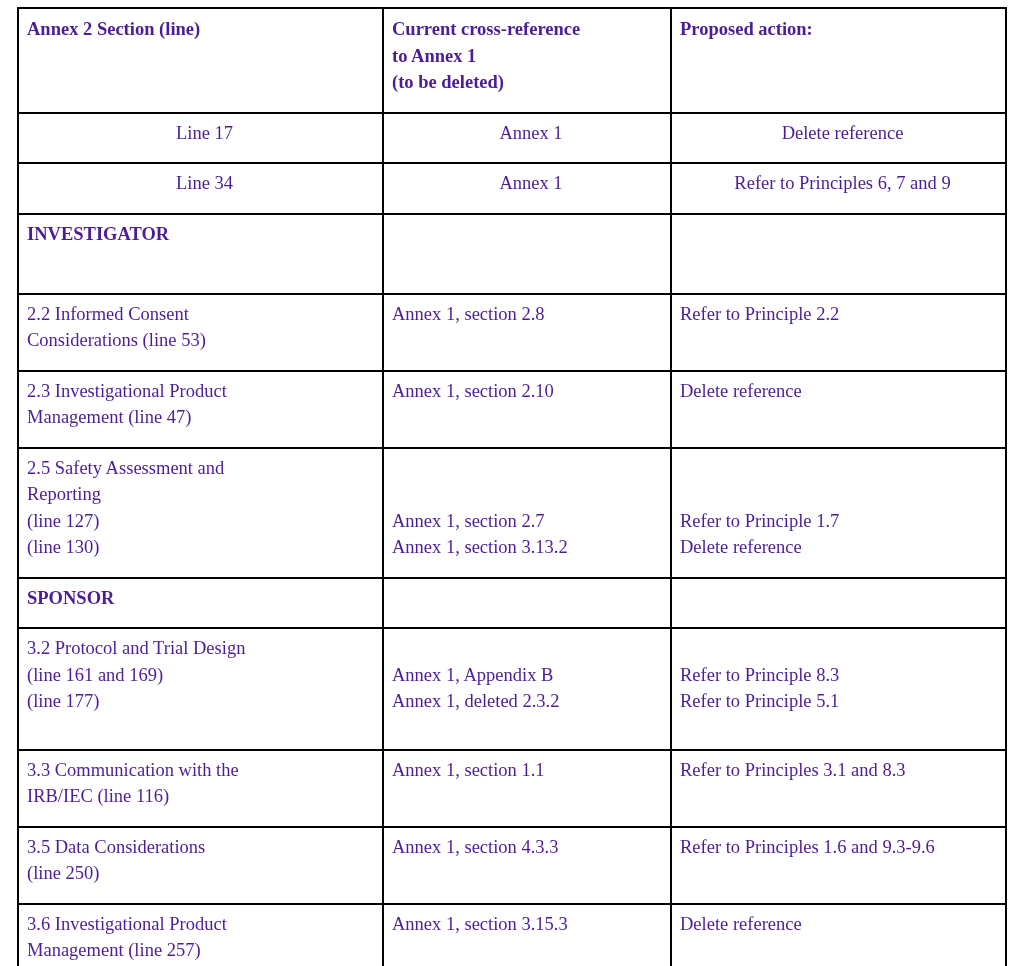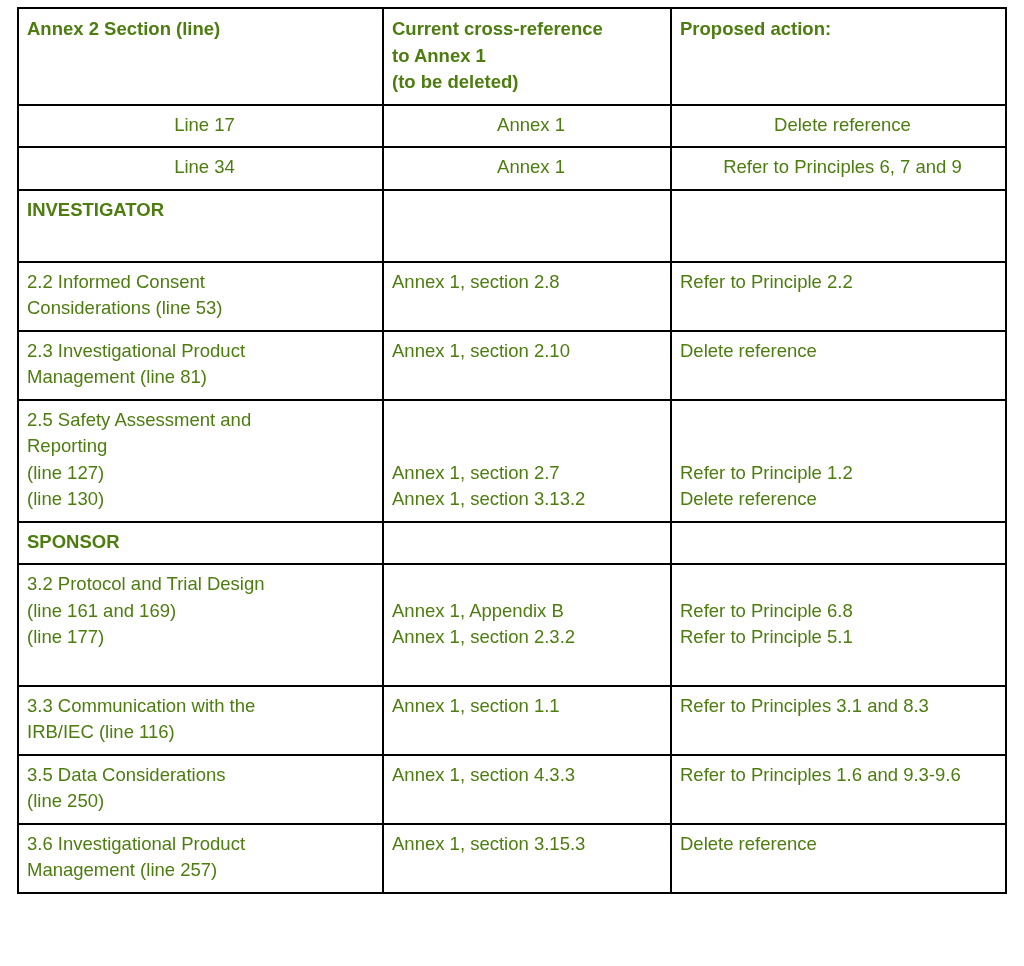--- a/index.html
+++ b/index.html
@@ -25,25 +25,26 @@
     left: 17px;
     top: 7px;
     width: 988px;
     border-collapse: collapse;
     table-layout: fixed;
     background: #ffffff;
   }
   table.xref-table td {
     border: 2px solid #000000;
     vertical-align: top;
-    padding: 6px 0 8px 8px;
+    padding: 6px 0 16px 8px;
     font-size: 18.5px;
     line-height: 26.5px;
-    color: #4d7c0f;
+    color: #4c1d95;
     font-weight: 400;
+    font-family: Liberation Serif, serif;
   }
   col.c1 { width: 365px; }
   col.c2 { width: 288px; }
   col.c3 { width: 335px; }
 
   
   tr.header-row td {
     font-weight: bold;
     font-size: 18.5px;
     line-height: 26.5px;
@@ -126,21 +127,21 @@
           <td>
             <span class="cellline">Annex 1, section 2.8</span>
           </td>
           <td>
             <span class="cellline">Refer to Principle 2.2</span>
           </td>
         </tr>
         <tr class="row-2line">
           <td>
             <span class="cellline">2.3 Investigational Product</span>
-            <span class="cellline">Management (line 81)</span>
+            <span class="cellline">Management (line 47)</span>
           </td>
           <td>
             <span class="cellline">Annex 1, section 2.10</span>
           </td>
           <td>
             <span class="cellline">Delete reference</span>
           </td>
         </tr>
         <tr class="row-2line">
           <td>
@@ -151,45 +152,45 @@
           </td>
           <td>
             <span class="spacer"></span>
             <span class="spacer"></span>
             <span class="cellline">Annex 1, section 2.7</span>
             <span class="cellline">Annex 1, section 3.13.2</span>
           </td>
           <td>
             <span class="spacer"></span>
             <span class="spacer"></span>
-            <span class="cellline">Refer to Principle 1.2</span>
+            <span class="cellline">Refer to Principle 1.7</span>
             <span class="cellline">Delete reference</span>
           </td>
         </tr>
         <tr class="section-row section-short">
           <td style="font-weight: bold;">
             <span class="cellline">SPONSOR</span>
           </td>
           <td></td>
           <td></td>
         </tr>
         <tr class="row-2line">
           <td style="padding-bottom: 34px;">
             <span class="cellline">3.2 Protocol and Trial Design</span>
             <span class="cellline">(line 161 and 169)</span>
             <span class="cellline">(line 177)</span>
           </td>
           <td>
             <span class="spacer"></span>
             <span class="cellline">Annex 1, Appendix B</span>
-            <span class="cellline">Annex 1, section 2.3.2</span>
-          </td>
-          <td>
-            <span class="spacer"></span>
-            <span class="cellline">Refer to Principle 6.8</span>
+            <span class="cellline">Annex 1, deleted 2.3.2</span>
+          </td>
+          <td>
+            <span class="spacer"></span>
+            <span class="cellline">Refer to Principle 8.3</span>
             <span class="cellline">Refer to Principle 5.1</span>
           </td>
         </tr>
         <tr class="row-2line">
           <td>
             <span class="cellline">3.3 Communication with the</span>
             <span class="cellline">IRB/IEC (line 116)</span>
           </td>
           <td>
             <span class="cellline">Annex 1, section 1.1</span>

